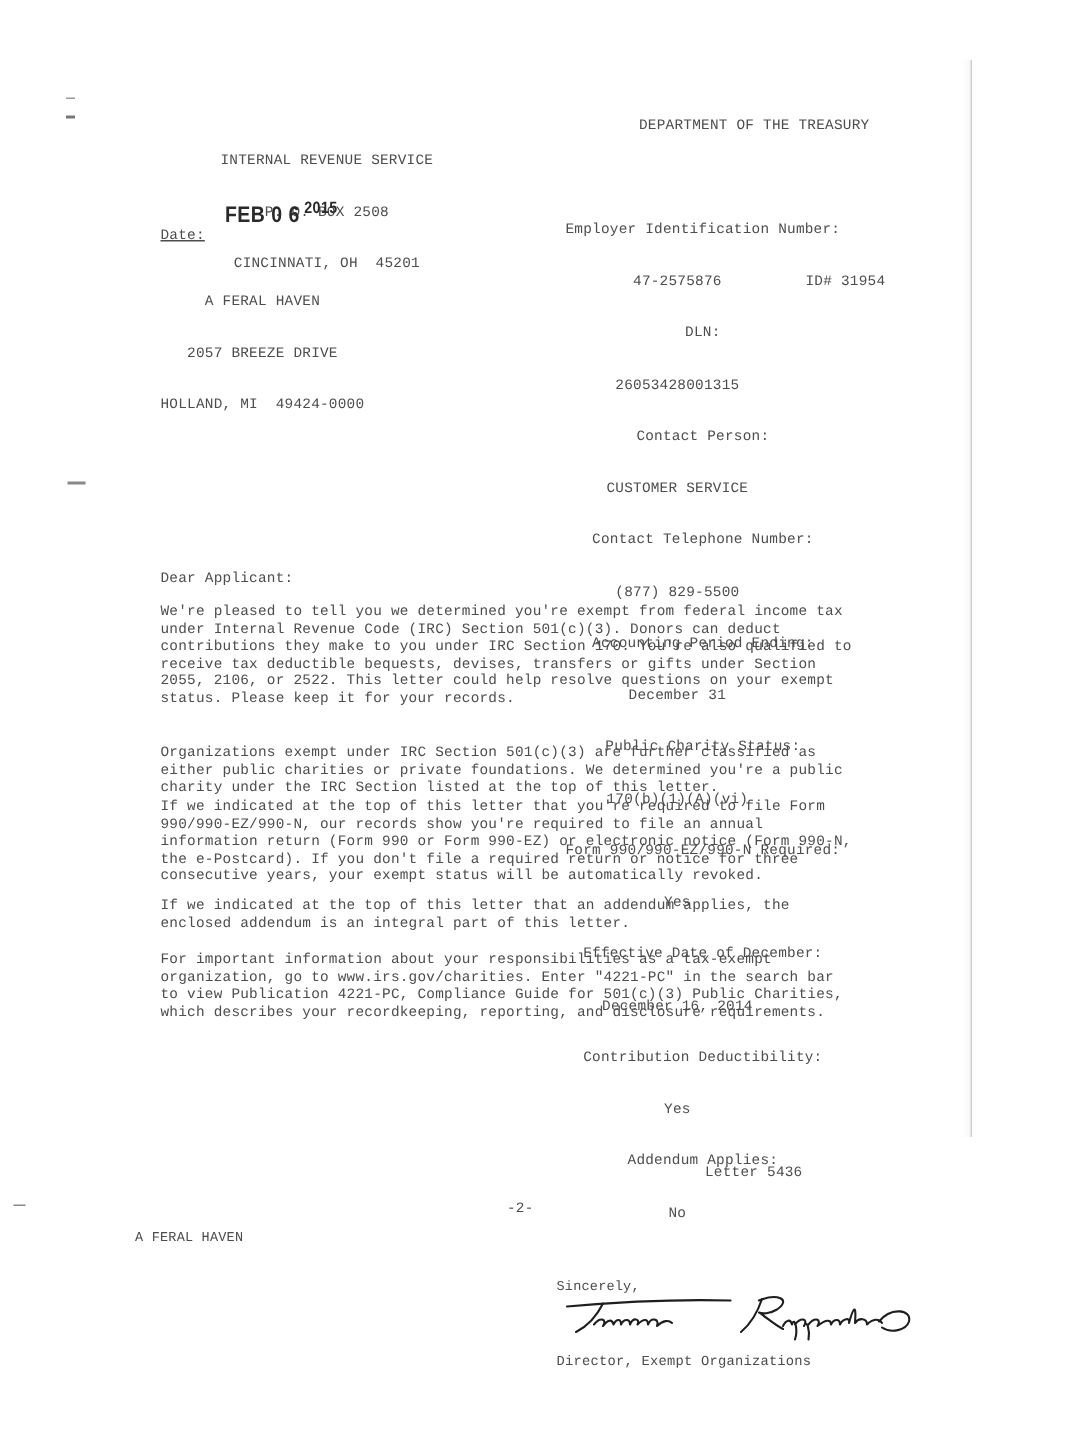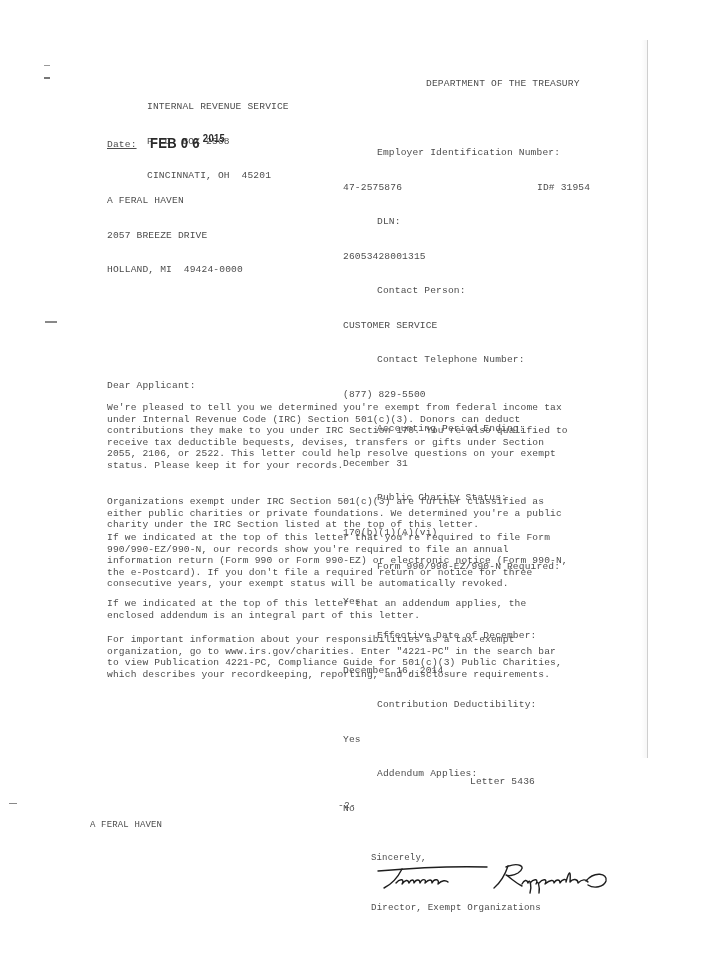--- a/index.html
+++ b/index.html
@@ -22,21 +22,21 @@
     background: #ffffff;
   }
   .mono {
     font-family: "Liberation Mono", "DejaVu Sans Mono", monospace;
     font-size: 9.6px;
     line-height: 11.5px;
     color: #4d4d4d;
     letter-spacing: 0.15px;
     white-space: pre;
   }
-  .abs { position: absolute; }
+  .abs { position: absolute; text-align: center; }
 
   
   .tick {
     position: absolute;
     height: 1px;
     background: #777;
   }
 
   
   .scan-edge {
@@ -54,21 +54,21 @@
     width: 6px;
     height: 718px;
     background: linear-gradient(to right, rgba(0,0,0,0), rgba(0,0,0,0.03));
   }
 
   
   .sender { left: 107px; top: 78px; margin-left: 40px; }
   .dept { left: 426px; top: 78px; }
 
   
-  .date-label { left: 107px; top: 139px; text-decoration: underline; }
+  .date-label { left: 107px; top: 151px; text-decoration: underline; }
   .date-stamp {
     position: absolute;
     left: 150px;
     top: 134px;
     font-family: "Liberation Sans", "DejaVu Sans", sans-serif;
     font-weight: bold;
     color: #2a2a2a;
     font-size: 13px;
     letter-spacing: 0.3px;
     transform: scaleY(1.15);

